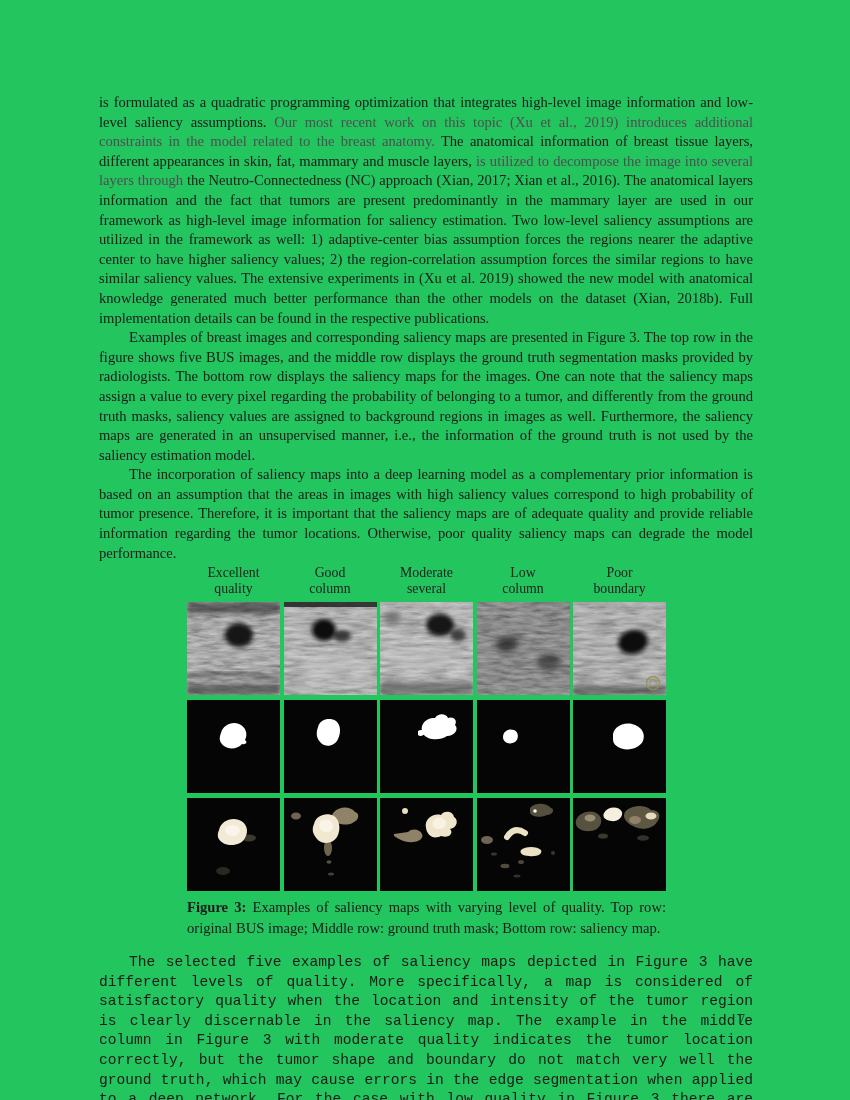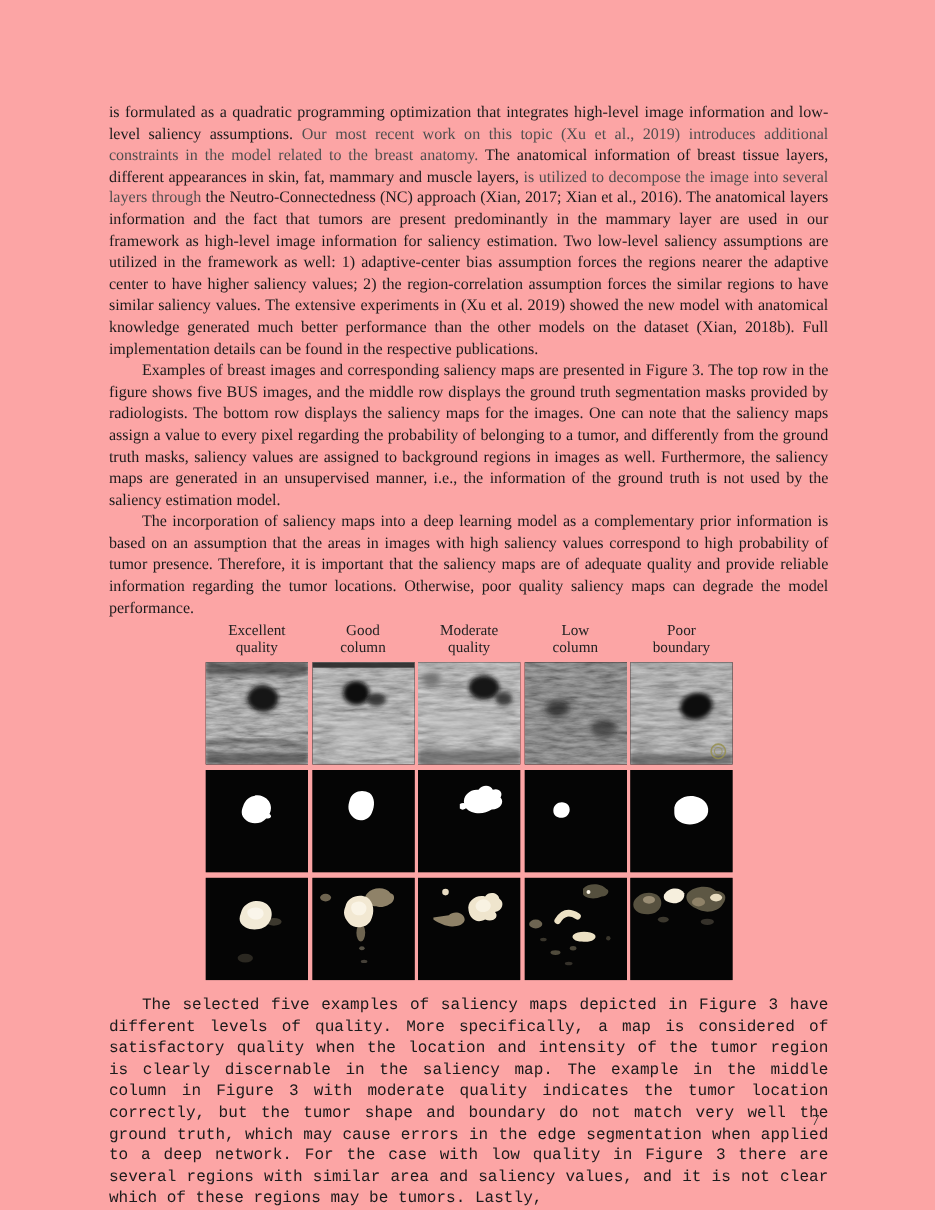--- a/index.html
+++ b/index.html
@@ -1,19 +1,19 @@
 <!DOCTYPE html>
 <html><head>
 <meta charset="utf-8">
 <style>
   html,body{margin:0;padding:0;background:#ffffff;}
   .page{
     position:relative;
     width:850px;height:1100px;
-    background:#fca5a5;
+    background:#22c55e;
     font-family:"Liberation Serif","DejaVu Serif",serif;
     color:#1b1b1b;
     overflow:hidden;
   }
   .content{
     position:absolute;left:99px;top:93px;width:654px;
   }
   .content p.body-par{
     margin:0;
     font-size:14.6px;
@@ -103,21 +103,21 @@
     <p class="body-par indent">The incorporation of saliency maps into a deep learning model as a complementary prior information is based on an assumption that the areas in images with high saliency values correspond to high probability of tumor presence. Therefore, it is important that the saliency maps are of adequate quality and provide reliable information regarding the tumor locations. Otherwise, poor quality saliency maps can degrade the model performance.</p>
 
     <div class="figure-block">
 
       <div class="fig-headers">
         <div class="fig-header">Excellent
 quality</div>
         <div class="fig-header">Good
 column</div>
         <div class="fig-header">Moderate
-quality</div>
+several</div>
         <div class="fig-header">Low
 column</div>
         <div class="fig-header">Poor
 boundary</div>
       </div>
 
       <div class="fig-grid">
 
         <div class="panel">
           <svg viewBox="0 0 93 93" preserveAspectRatio="none">
@@ -262,20 +262,21 @@
             <path d="M31,15 C35,8 46,8 49,14 C50,20 44,24 38,23 C32,22 29,19 31,15 Z" fill="#f6efdd"></path>
             <path d="M52,14 C58,7 72,6 78,12 C86,12 89,18 84,24 C80,31 68,33 60,28 C53,25 49,19 52,14 Z" fill="#5d5744"></path>
             <ellipse cx="78" cy="18" rx="5.5" ry="3.5" fill="#e8dcc0"></ellipse>
             <ellipse cx="62" cy="22" rx="6" ry="4" fill="#8f8268"></ellipse>
             <ellipse cx="30" cy="38" rx="5" ry="2.6" fill="#3c382e"></ellipse>
             <ellipse cx="70" cy="40" rx="6" ry="2.8" fill="#35312a"></ellipse>
           </svg>
         </div>
       </div>
 
+      <p class="caption"><b>Figure 3:</b><span> Examples of saliency maps with varying level of quality. Top row: original BUS image; Middle row: ground truth mask; Bottom row: saliency map.</span></p>
     </div>
 
     <p class="body-par indent par-after-fig">The selected five examples of saliency maps depicted in Figure 3 have different levels of quality. More specifically, a map is considered of satisfactory quality when the location and intensity of the tumor region is clearly discernable in the saliency map. The example in the middle column in Figure 3 with moderate quality indicates the tumor location correctly, but the tumor shape and boundary do not match very well the ground truth, which may cause errors in the edge segmentation when applied to a deep network. For the case with low quality in Figure 3 there are several regions with similar area and saliency values, and it is not clear which of these regions may be tumors. Lastly,</p>
 
   </div>
 
   <div class="page-number">7</div>
 </div>
 
 </body></html>

